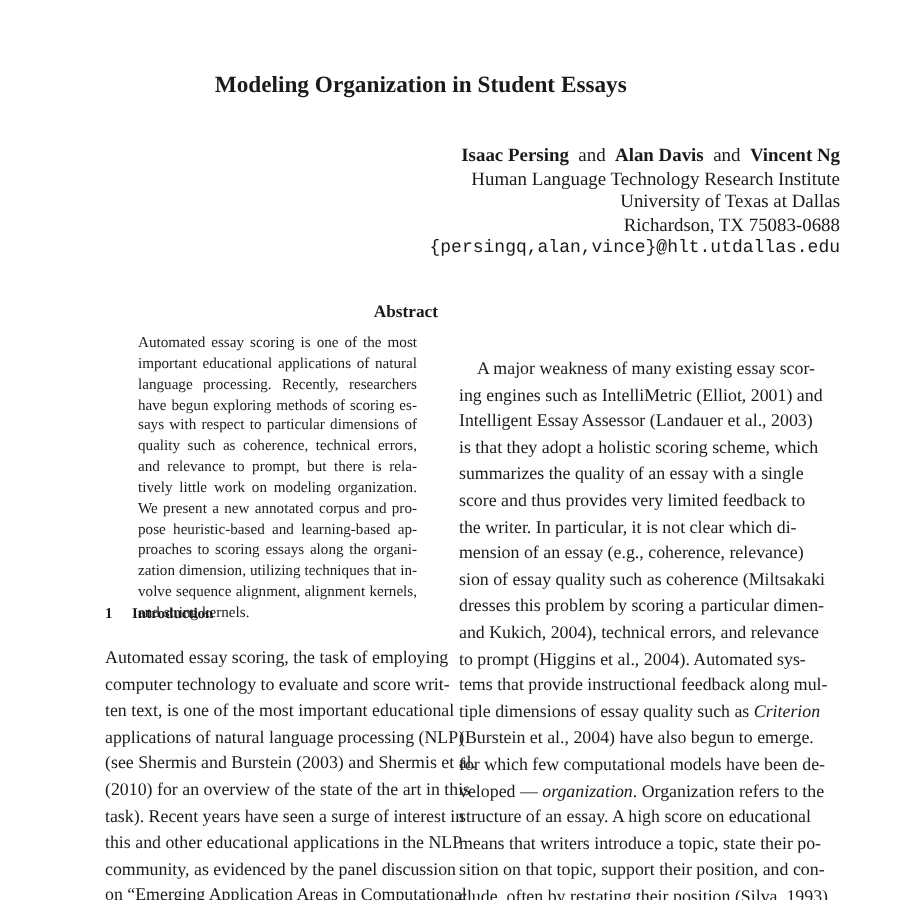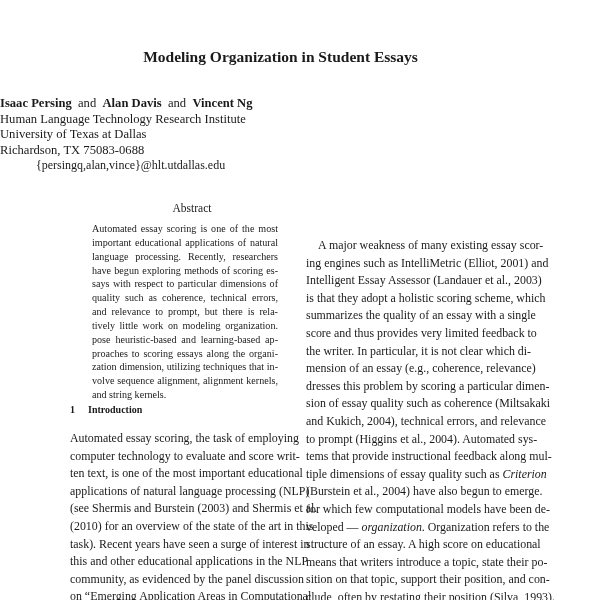--- a/index.html
+++ b/index.html
@@ -1,25 +1,25 @@
 <!DOCTYPE html>
 <html><head>
 <meta charset="utf-8">
 <style>
   html, body { margin: 0; padding: 0; background: #ffffff; }
   body { width: 600px; height: 600px; overflow: hidden; position: relative;
          font-family: "Liberation Serif", serif; color: #1a1a1a; }
   .title { position: absolute; top: 48px; left: 0; width: 561px; text-align: center;
            font-weight: bold; font-size: 15.5px; }
-  .authors { position: absolute; top: 96px; left: 0; width: 560px; text-align: left;
+  .authors { position: absolute; top: 96px; left: 0; width: 560px; text-align: right;
              font-size: 12.6px; line-height: 15.5px; }
   .authors b { font-weight: bold; }
-  .authors .email { font-family: Liberation Serif, serif; font-size: 12px; padding-left: 36px; }
-  .abstract-head { position: absolute; top: 202px; left: 92px; width: 200px; text-align: center;
-                   font-weight: normal; font-size: 11.5px; }
+  .authors .email { font-family: Liberation Mono, monospace; font-size: 12px; padding-left: 36px; }
+  .abstract-head { position: absolute; top: 202px; left: 92px; width: 200px; text-align: right;
+                   font-weight: bold; font-size: 11.5px; }
   .abstract { position: absolute; top: 222px; left: 92px; width: 186px;
               font-size: 10.1px; line-height: 13.85px; text-align: justify; }
   .sec-head { position: absolute; top: 404px; left: 70px; font-weight: bold; font-size: 10px; }
   .sec-head .num { display: inline-block; width: 18px; }
   .col-left { position: absolute; top: 430px; left: 70px; width: 224px;
               font-size: 11.9px; line-height: 17.6px; text-align: justify; }
   .col-right { position: absolute; top: 201px; left: 306px; width: 225px;
                font-size: 11.9px; line-height: 17.6px; text-align: justify; }
   .line { display: block; white-space: nowrap; text-align-last: justify; text-align: justify; }
   .line.last { text-align-last: left; }
@@ -48,20 +48,21 @@
 <div class="abstract-head">Abstract</div>
 <div class="abstract">
   <span class="line">Automated essay scoring is one of the most</span>
   <span class="line">important educational applications of natural</span>
   <span class="line">language processing.  Recently, researchers</span>
   <span class="line">have begun exploring methods of scoring es-</span>
   <span class="line">says with respect to particular dimensions of</span>
   <span class="line">quality such as coherence, technical errors,</span>
   <span class="line">and relevance to prompt, but there is rela-</span>
   <span class="line">tively little work on modeling organization.</span>
+  <span class="line">We present a new annotated corpus and pro-</span>
   <span class="line">pose heuristic-based and learning-based ap-</span>
   <span class="line">proaches to scoring essays along the organi-</span>
   <span class="line">zation dimension, utilizing techniques that in-</span>
   <span class="line">volve sequence alignment, alignment kernels,</span>
   <span class="line last">and string kernels.</span>
 </div>
 
 <div class="sec-head">
   <span class="num">1</span><span>Introduction</span>
 </div>
@@ -82,22 +83,22 @@
 
 <div class="col-right">
   <span class="line indent">A major weakness of many existing essay scor-</span>
   <span class="line">ing engines such as IntelliMetric (Elliot, 2001) and</span>
   <span class="line">Intelligent Essay Assessor (Landauer et al., 2003)</span>
   <span class="line">is that they adopt a holistic scoring scheme, which</span>
   <span class="line">summarizes the quality of an essay with a single</span>
   <span class="line">score and thus provides very limited feedback to</span>
   <span class="line">the writer.  In particular, it is not clear which di-</span>
   <span class="line">mension of an essay (e.g., coherence, relevance)</span>
+  <span class="line">sion of essay quality such as coherence (Miltsakaki</span>
   <span class="line">dresses this problem by scoring a particular dimen-</span>
-  <span class="line">sion of essay quality such as coherence (Miltsakaki</span>
   <span class="line">and Kukich, 2004), technical errors, and relevance</span>
   <span class="line">to prompt (Higgins et al., 2004).  Automated sys-</span>
   <span class="line">tems that provide instructional feedback along mul-</span>
   <span class="line"><span>tiple dimensions of essay quality such as </span><i>Criterion</i></span>
   <span class="line last">(Burstein et al., 2004) have also begun to emerge.</span>
   <span class="line">for which few computational models have been de-</span>
   <span class="line"><span>veloped — </span><i>organization</i><span>. Organization refers to the</span></span>
   <span class="line">structure of an essay.  A high score on educational</span>
   <span class="line">means that writers introduce a topic, state their po-</span>
   <span class="line">sition on that topic, support their position, and con-</span>

